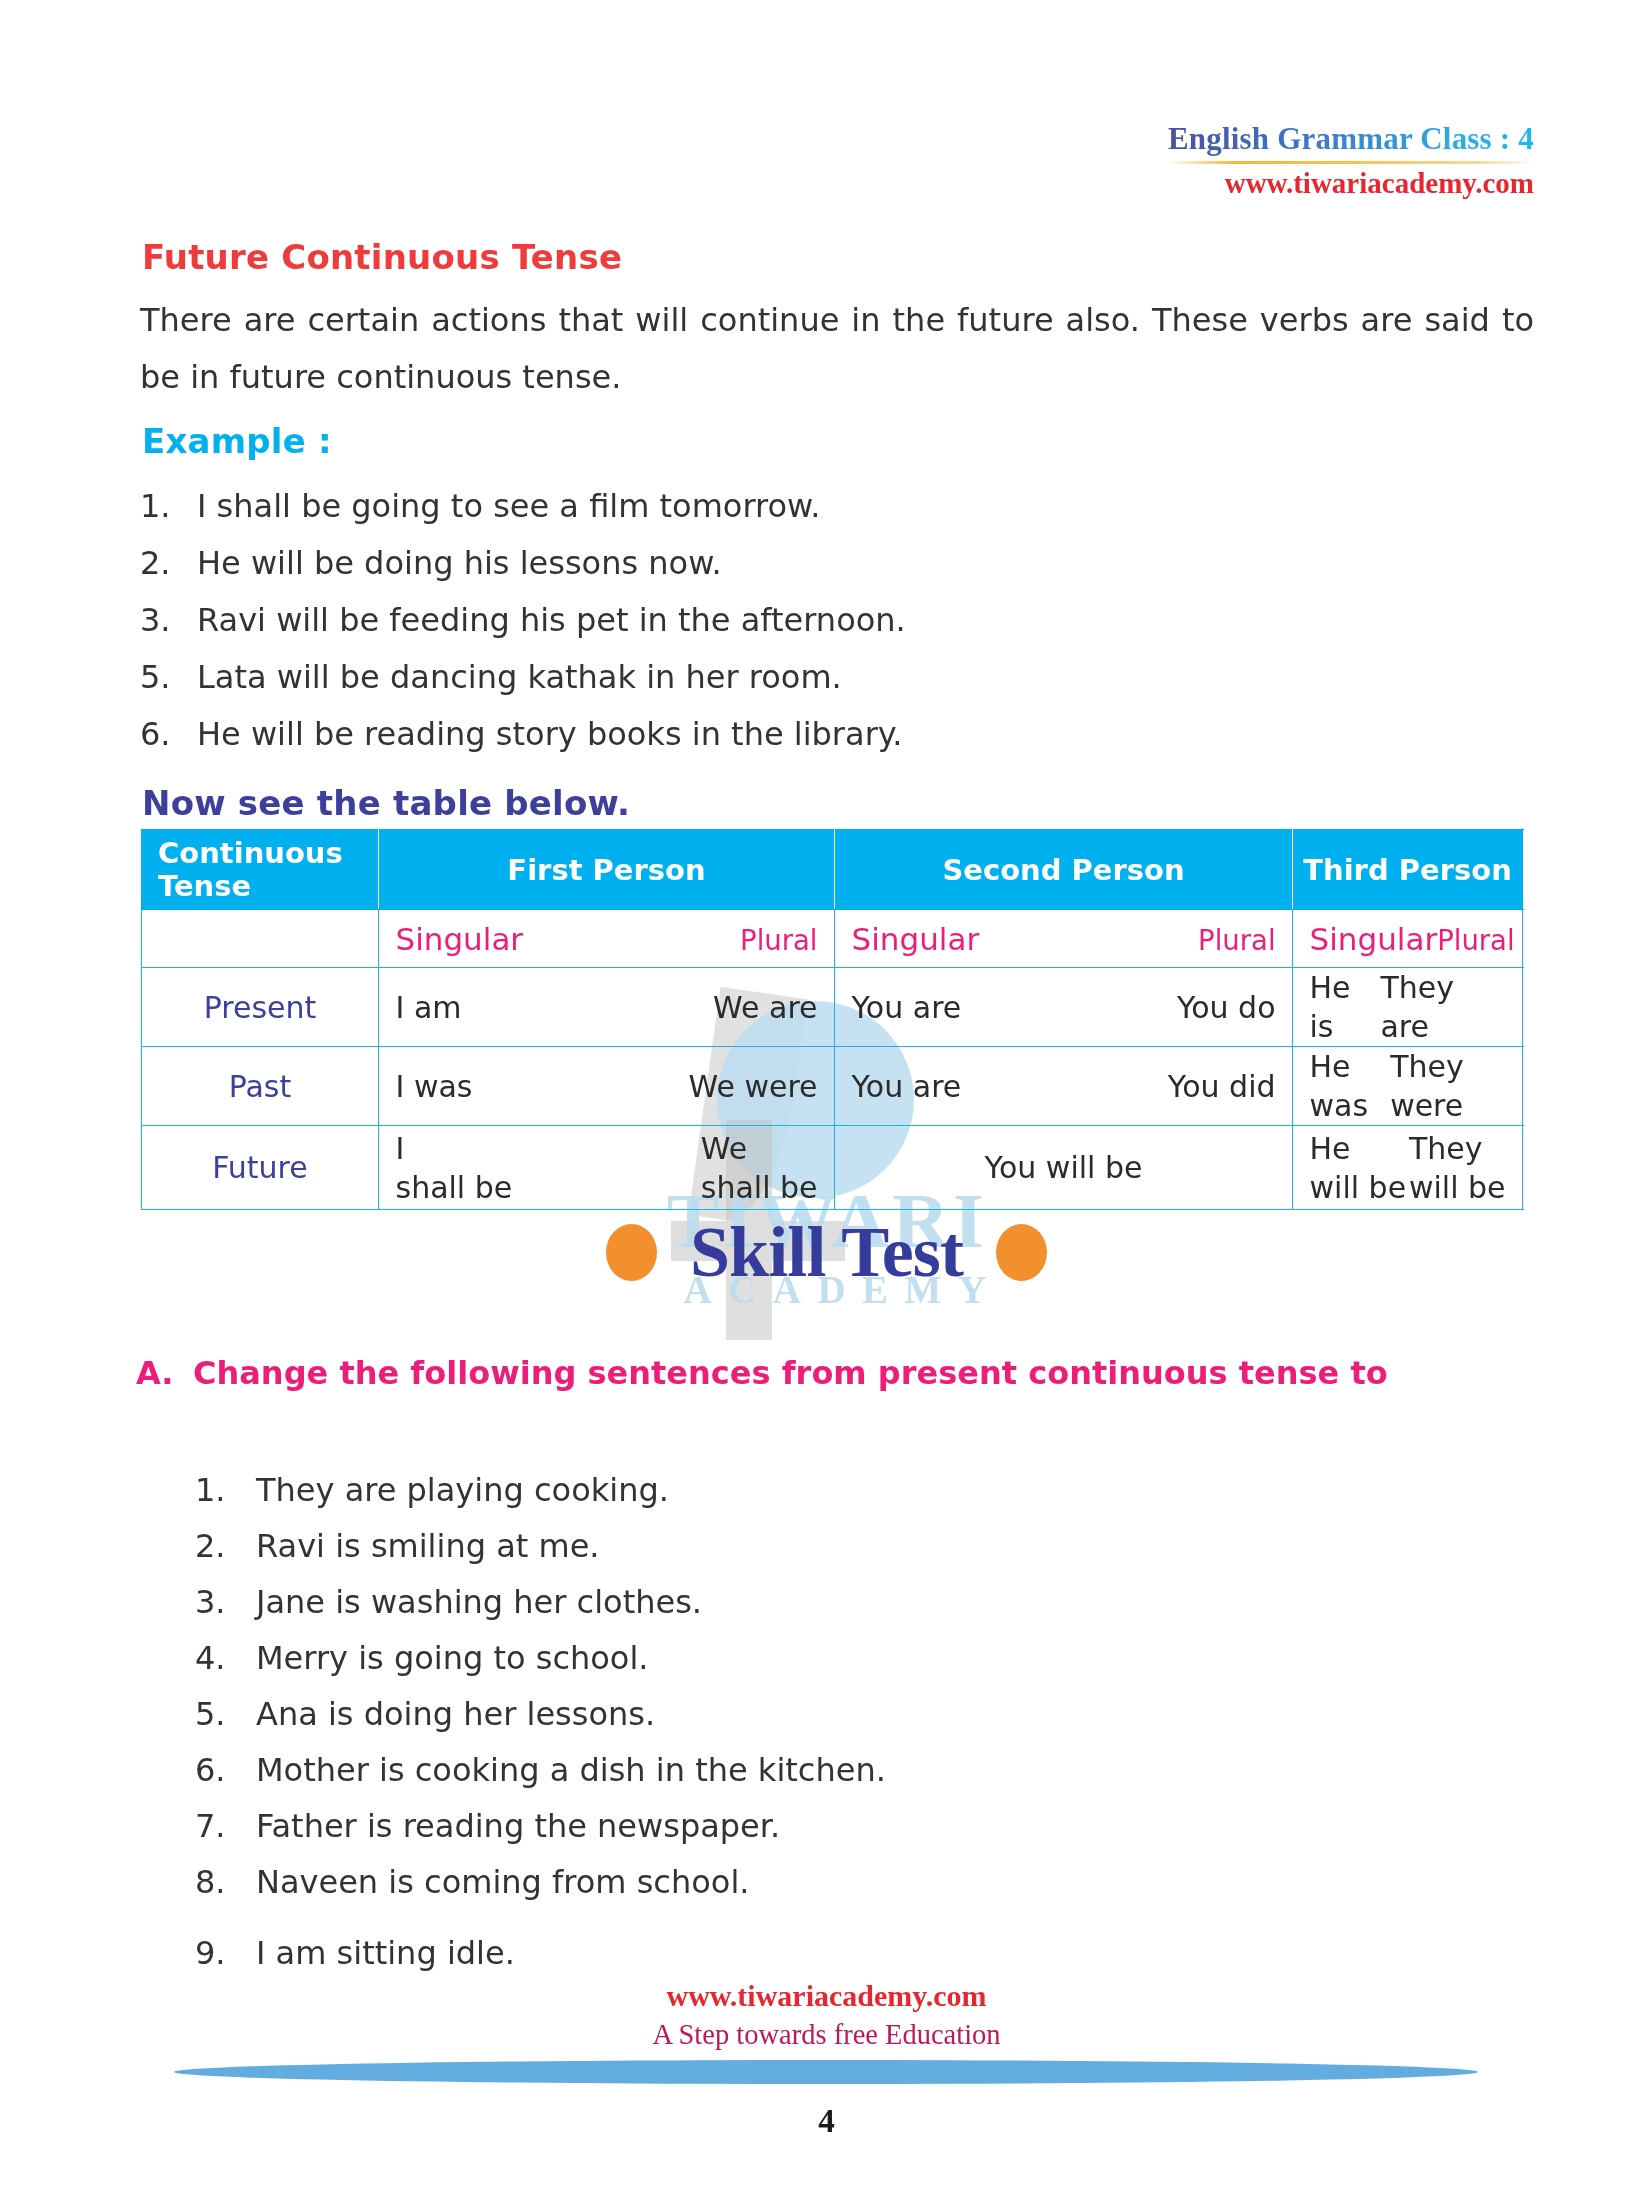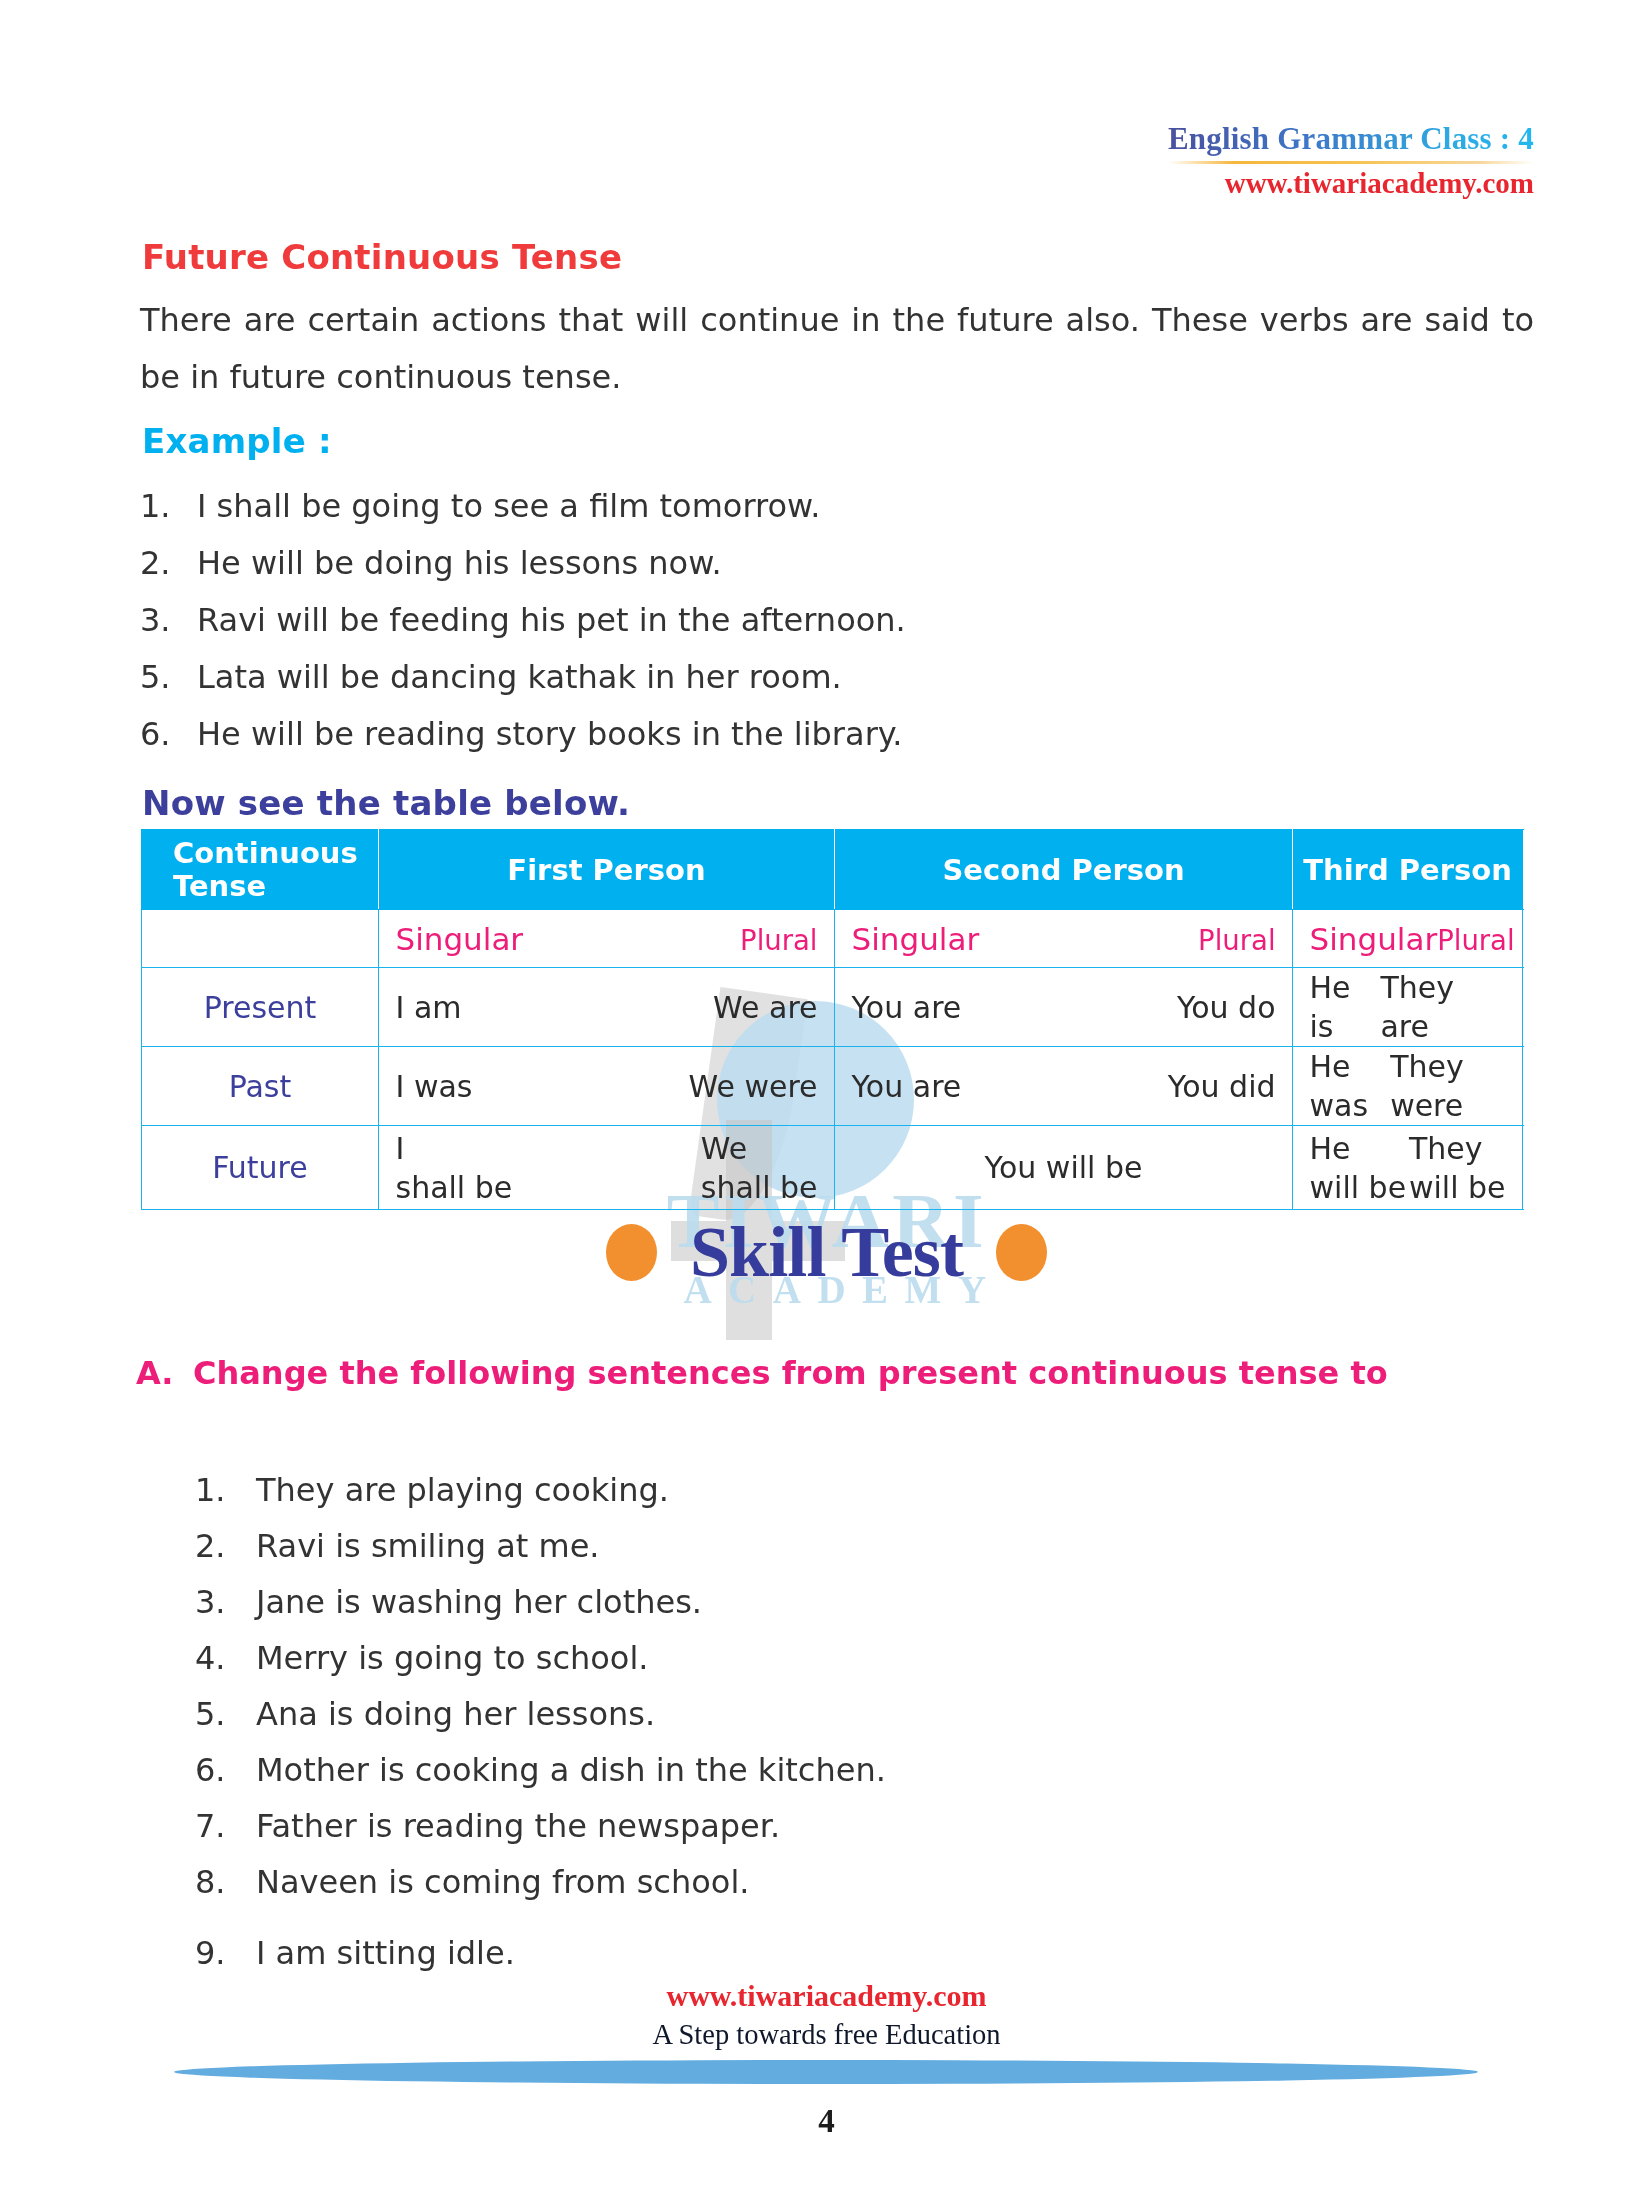--- a/index.html
+++ b/index.html
@@ -171,21 +171,21 @@
     background:#00b0ef;
     color:#ffffff;
     font-weight:bold;
     font-size:29px;
     text-align:center;
     height:72px;
     padding:3.7px 5.5px;
     border-color:#00b0ef;
     border-right-color:#ffffff;
   }
-  .tbl .hdr.first { text-align:left; padding-left:31px; line-height:33px; }
+  .tbl .hdr.first { text-align:left; padding-left:16px; line-height:33px; }
   .tbl .hdr.last { border-right-color:#00b0ef; }
 
   .sp-row td { height:57px; }
   .sp {
     display:flex;
     justify-content:space-between;
     align-items:baseline;
     padding:0 16.5px;
     color:#ed1e79;
     font-size:30px;
@@ -281,21 +281,21 @@
   }
   .f-site {
     font-family:"Liberation Serif", serif;
     font-weight:bold;
     font-size:30px;
     color:#e8262f;
   }
   .f-tag {
     font-family:"Liberation Serif", serif;
     font-size:28.5px;
-    color:#0f172a;
+    color:#be185d;
     margin-top:5.5px;
   }
   .f-rule {
     position:absolute;
     left:174px; top:2060px;
     width:1304px; height:24px;
     background:#62ace0;
     border-radius:50%;
   }
   .f-page {

